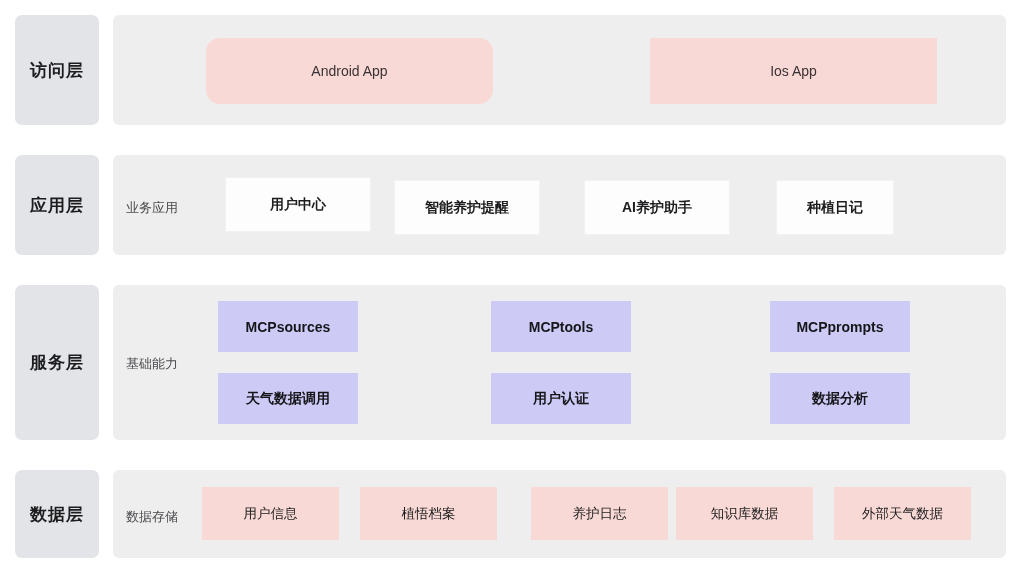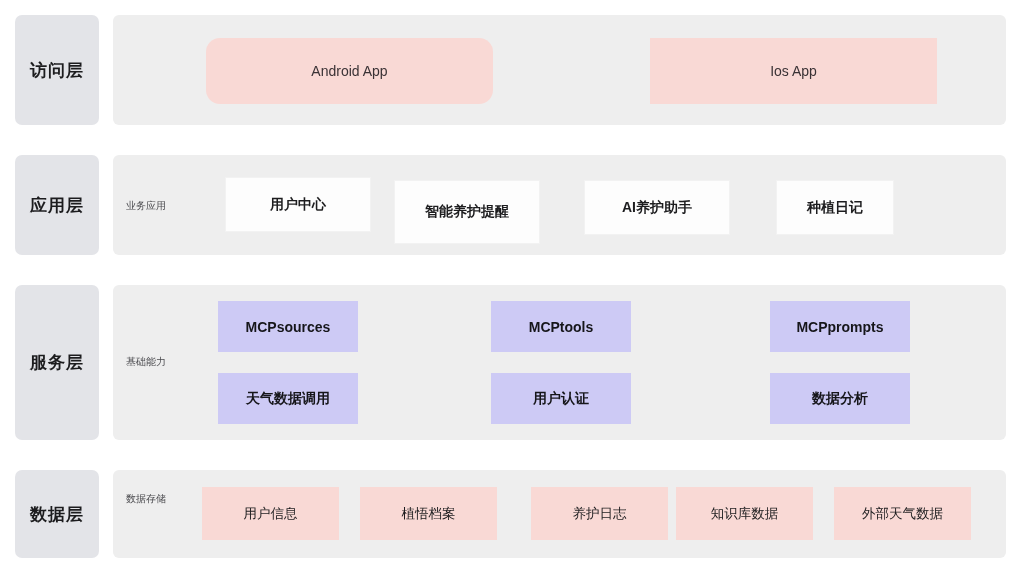--- a/index.html
+++ b/index.html
@@ -45,21 +45,21 @@
     left: 113px;
     width: 893px;
     background: #eeeeee;
     border-radius: 6px;
   }
 
   
   .panel-caption {
     position: absolute;
     color: #4b4b4f;
-    font-size: 10px;
+    font-size: 13px;
     white-space: nowrap;
   }
 
   
   .node {
     position: absolute;
     display: flex;
     align-items: center;
     justify-content: center;
     text-align: center;
@@ -112,21 +112,21 @@
 
   <div class="layer-chip" style="top:155px; height:100px;">
     <span>应用层</span>
   </div>
   <div class="layer-panel" style="top:155px; height:100px;">
     <div class="panel-caption" style="left:13px; top:44px;">业务应用</div>
 
     <div class="node white" style="left:89px; top:23px; width:144px; height:53px;margin-left:24px;">
       <span>用户中心</span>
     </div>
-    <div class="node white" style="left:282px; top:26px; width:144px; height:62px;">
+    <div class="node white" style="left:282px; top:26px; width:144px; height:53px;">
       <span>智能养护提醒</span>
     </div>
     <div class="node white" style="left:472px; top:26px; width:144px; height:53px;">
       <span>AI养护助手</span>
     </div>
     <div class="node white" style="left:664px; top:26px; width:116px; height:53px;">
       <span>种植日记</span>
     </div>
   </div>
 
@@ -154,21 +154,21 @@
     </div>
     <div class="node purple" style="left:657px; top:88px; width:140px; height:51px;">
       <span>数据分析</span>
     </div>
   </div>
 
   <div class="layer-chip" style="top:470px; height:88px;">
     <span>数据层</span>
   </div>
   <div class="layer-panel" style="top:470px; height:88px;">
-    <div class="panel-caption" style="left:13px; top:22px;">数据存储</div>
+    <div class="panel-caption" style="left:13px; top:38px;">数据存储</div>
 
     <div class="node pink" style="left:89px; top:17px; width:137px; height:53px;">
       <span>用户信息</span>
     </div>
     <div class="node pink" style="left:247px; top:17px; width:137px; height:53px;">
       <span>植悟档案</span>
     </div>
     <div class="node pink" style="left:405px; top:17px; width:137px; height:53px;margin-left:13px;">
       <span>养护日志</span>
     </div>

